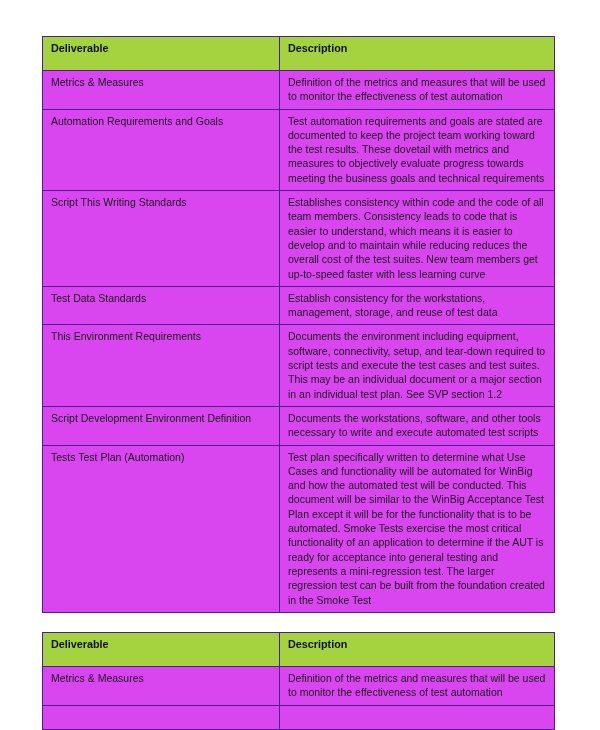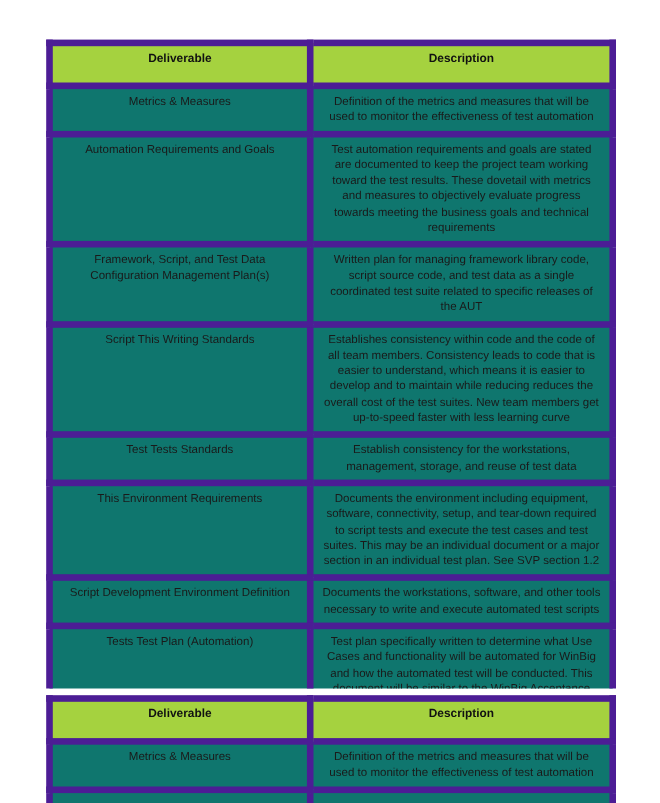--- a/index.html
+++ b/index.html
@@ -33,42 +33,42 @@
     background: #ffffff;
   }
   .deliverables-table.first { top: 36px; }
   .deliverables-table.second { top: 632px; }
 
   .deliverables-table col.c-deliverable { width: 237px; }
   .deliverables-table col.c-description { width: 275px; }
 
   .deliverables-table th,
   .deliverables-table td {
-    border: 6px solid #4c1d95;
+    border: 1px solid #4c1d95;
     vertical-align: top;
     padding: 4px 8px 5px 8px;
     font-size: 10.5px;
     line-height: 14.3px;
-    text-align: center;
+    text-align: left;
     font-weight: normal;
     word-wrap: break-word;
   }
 
   .deliverables-table thead th {
     background: #a5d23f;
     font-weight: bold;
     font-size: 10.8px;
     height: 22px;
     padding-top: 4px;
     padding-bottom: 7px;
     color: #111111;
   }
 
   .deliverables-table tbody td {
-    background: #0f766e;
+    background: #d946ef;
     margin-top: 44px;
   }
 
   
   .clip-first {
     position: absolute;
     left: 0;
     top: 0;
     width: 600px;
     height: 626px;
@@ -106,29 +106,25 @@
       <tbody>
         <tr>
           <td>Metrics &amp; Measures</td>
           <td>Definition of the metrics and measures that will be used to monitor the effectiveness of test automation</td>
         </tr>
         <tr>
           <td>Automation Requirements and Goals</td>
           <td>Test automation requirements and goals are stated are documented to keep the project team working toward the test results.  These dovetail with metrics and measures to objectively evaluate progress towards meeting the business goals and technical requirements</td>
         </tr>
         <tr>
-          <td>Framework, Script, and Test Data Configuration Management Plan(s)</td>
-          <td>Written plan for managing framework library code, script source code, and test data as a single coordinated test suite related to specific releases of the AUT</td>
-        </tr>
-        <tr>
           <td>Script This Writing Standards</td>
           <td>Establishes consistency within code and the code of all team members. Consistency leads to code that is easier to understand, which means it is easier to develop and to maintain while reducing reduces the overall cost of the test suites.  New team members get up-to-speed faster with less learning curve</td>
         </tr>
         <tr>
-          <td>Test Tests Standards</td>
+          <td>Test Data Standards</td>
           <td>Establish consistency for the workstations, management, storage, and reuse of test data</td>
         </tr>
         <tr>
           <td>This Environment Requirements</td>
           <td>Documents the environment including equipment, software, connectivity, setup, and tear-down required to script tests and execute the test cases and test suites.  This may be an individual document or a major section in an individual test plan.  See SVP section 1.2</td>
         </tr>
         <tr>
           <td>Script Development Environment Definition</td>
           <td>Documents the workstations, software, and other tools necessary to write and execute automated test scripts</td>
         </tr>

